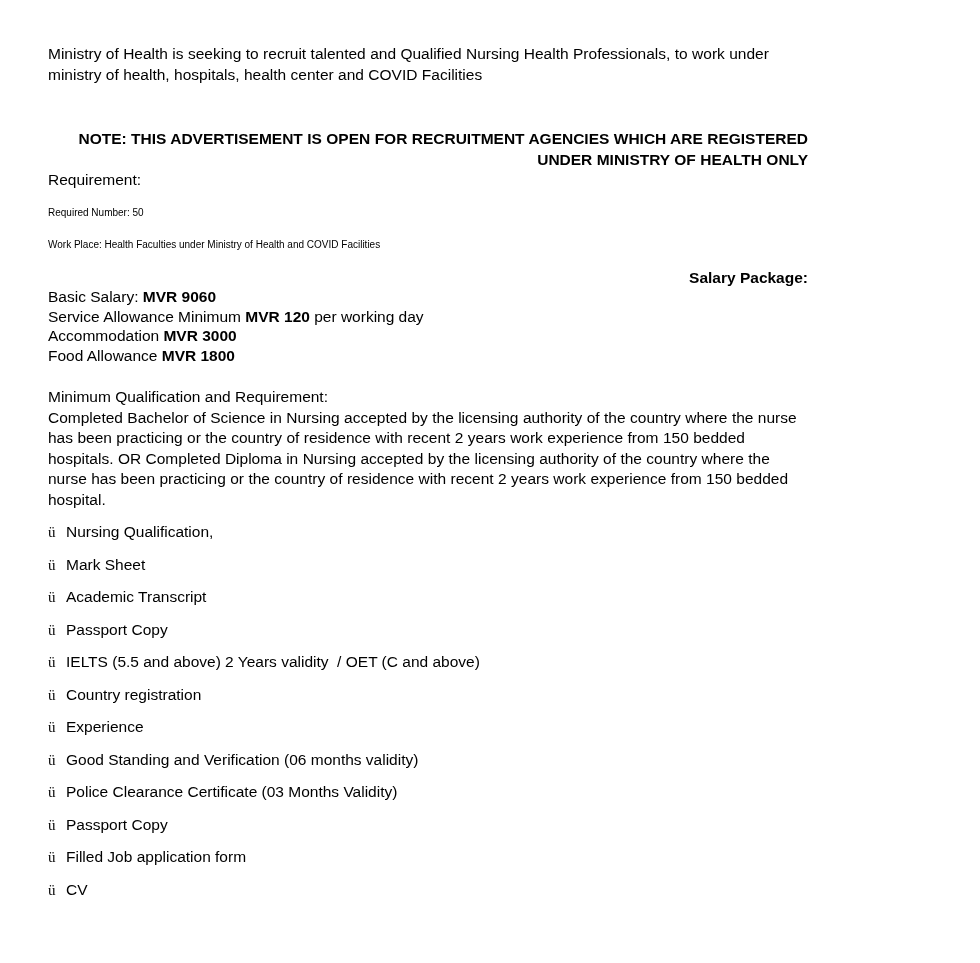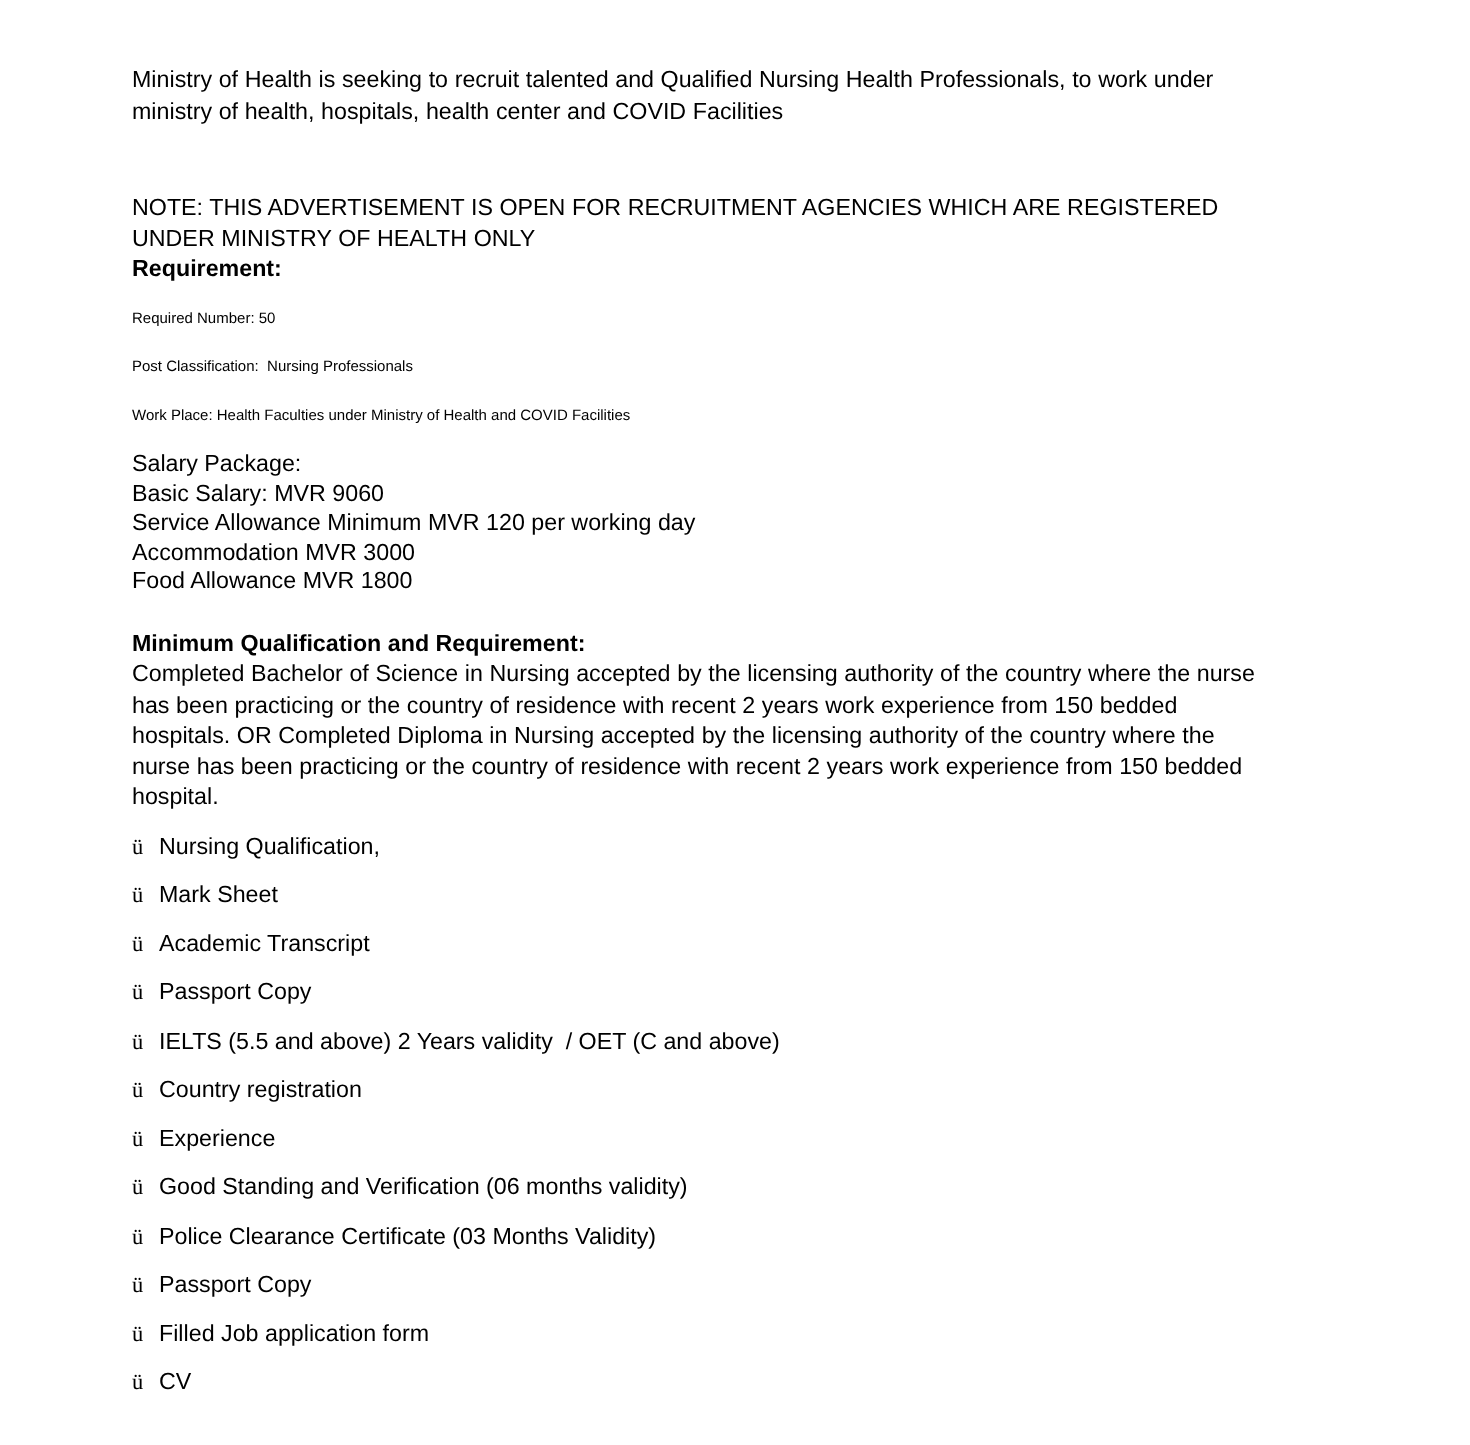--- a/index.html
+++ b/index.html
@@ -14,57 +14,58 @@
     font-family: "Liberation Sans", sans-serif;
     color: #000000;
     -webkit-font-smoothing: antialiased;
   }
   .page {
     position: relative;
     width: 980px;
     height: 963px;
     background: #ffffff;
     box-sizing: border-box;
-    padding: 44px 120px 0 88px;
+    padding: 44px 120px 0 48px;
     overflow: hidden;
   }
   .doc-body {
     width: 760px;
   }
   
   .para {
     font-size: 15.5px;
     line-height: 20.5px;
     margin: 0;
     text-align: left;
     word-spacing: 0.1px;
   }
   .bold {
-    font-weight: normal;
+    font-weight: bold;
+    text-align: right;
   }
   
   .gap-lg { height: 44px; }
   .gap-sm { height: 12px; }
   
   .detail-line {
     font-size: 10px;
     line-height: 20.5px;
     margin: 0 0 12px 0;
   }
   .detail-line:last-child { margin-bottom: 0; }
   
   .tight-line {
     font-size: 15.5px;
     line-height: 19.5px;
     margin: 0;
   }
   .heading {
     font-size: 15.5px;
     line-height: 20.5px;
-    font-weight: bold;
+    font-weight: normal;
     margin: 0;
   }
   
   .checklist {
     list-style: none;
     margin: 0;
     padding: 0;
   }
   .check-item {
     display: flex;
@@ -99,21 +100,20 @@
 
     <p class="para bold">NOTE: THIS ADVERTISEMENT IS OPEN FOR RECRUITMENT AGENCIES WHICH ARE REGISTERED UNDER MINISTRY OF HEALTH ONLY</p>
 
     <p class="heading">Requirement:</p>
 
 
     <div class="gap-sm"></div>
 
     <div>
       <p class="detail-line nowrap-space">Required Number: 50</p>
-      <p class="detail-line nowrap-space">Post Classification:  Nursing Professionals</p>
       <p class="detail-line nowrap-space">Work Place: Health Faculties under Ministry of Health and COVID Facilities</p>
     </div>
 
     <div class="gap-sm"></div>
 
     <div>
       <p class="tight-line bold">Salary Package:</p>
       <p class="tight-line"><span>Basic Salary: </span><span class="bold">MVR 9060</span></p>
       <p class="tight-line"><span>Service Allowance Minimum </span><span class="bold">MVR 120</span><span> per working day</span></p>
       <p class="tight-line"><span>Accommodation </span><span class="bold">MVR 3000</span></p>

